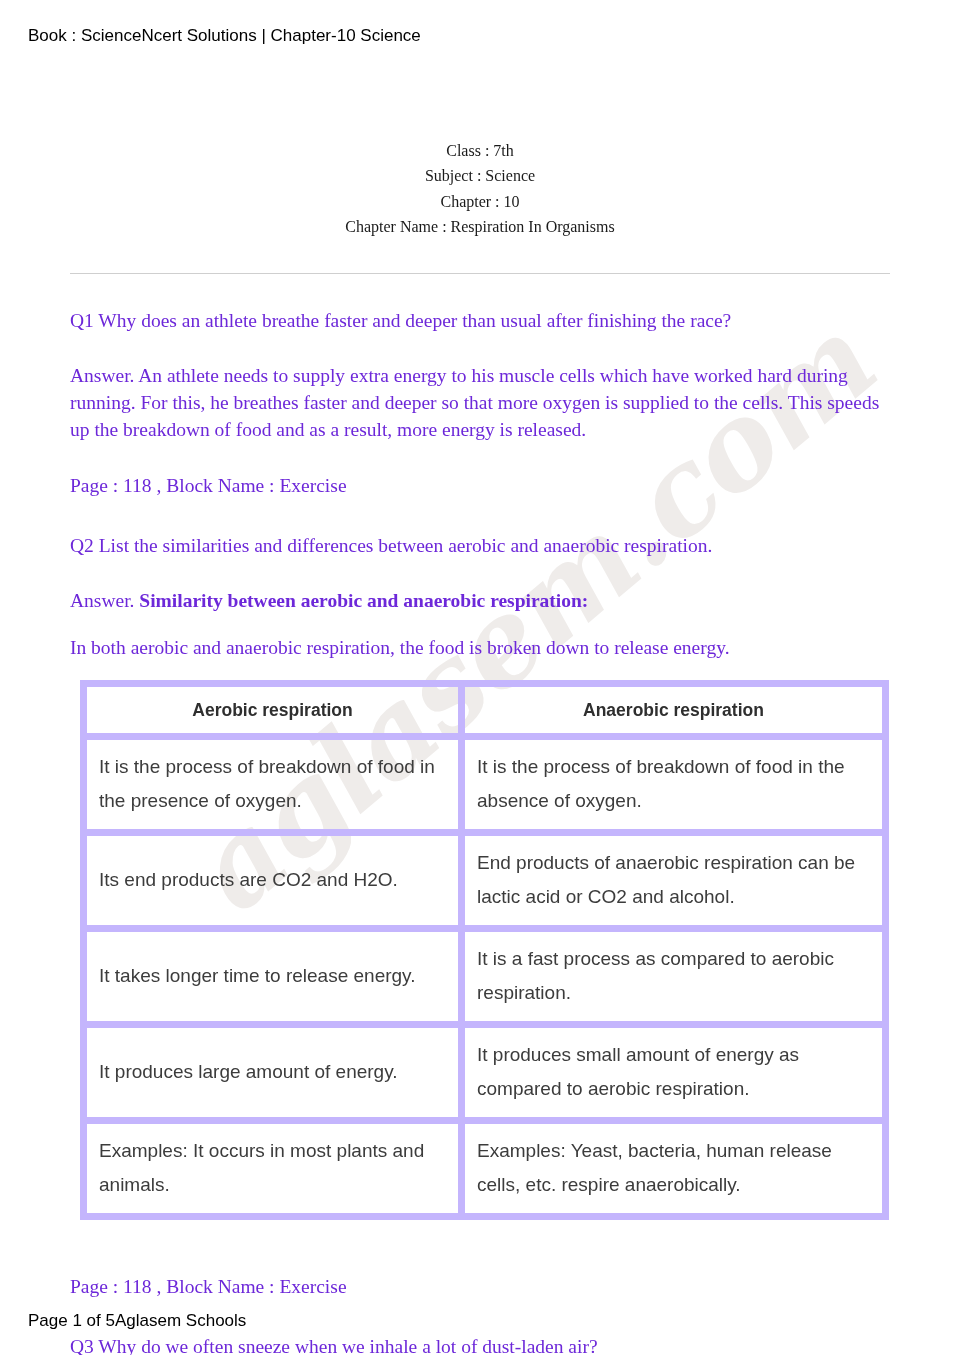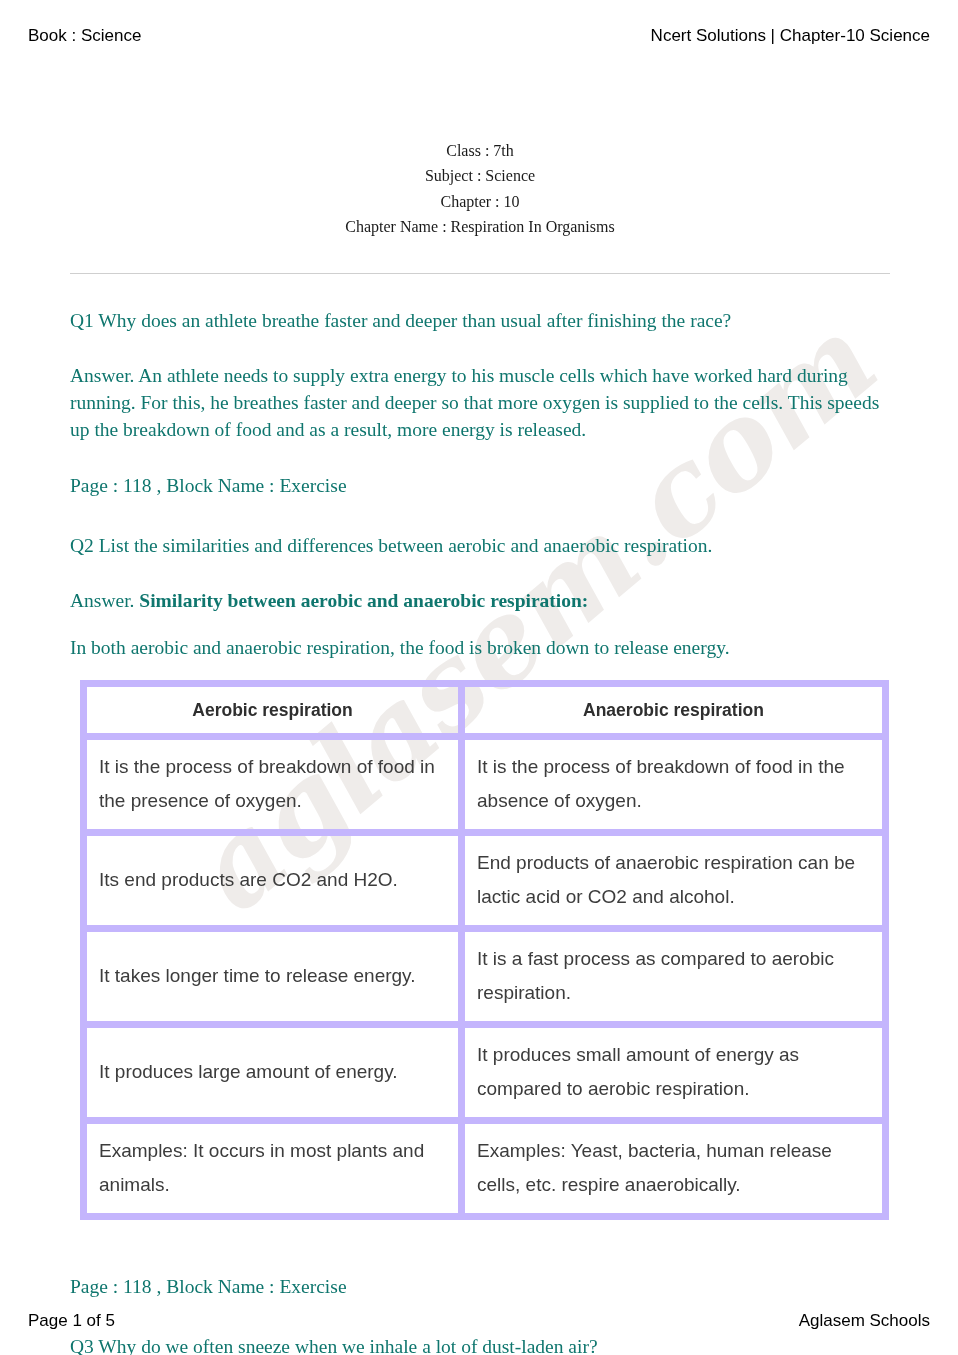--- a/index.html
+++ b/index.html
@@ -47,21 +47,20 @@
     width: 958px;
     font-family: "Liberation Sans", sans-serif;
     font-size: 17px;
     color: #000000;
     z-index: 2;
   }
   #running-head { top: 26px; }
   #running-foot { top: 1311px; }
   .runner-inner {
     display: flex;
-    justify-content: space-between;
     padding: 0 28px;
   }
   .runner-left, .runner-right { white-space: nowrap; }
 
   
   #content {
     position: absolute;
     left: 70px;
     top: 0;
     width: 820px;
@@ -79,21 +78,21 @@
 
   #divider {
     margin-top: 34px;
     height: 0;
     border-top: 1px solid #cfcfcf;
   }
 
   .para {
     font-size: 19.5px;
     line-height: 27px;
-    color: #0f766e;
+    color: #6d28d9;
     text-align: left;
   }
   .para.q       { margin-top: 33px; }
   .para.ans     { margin-top: 28px; }
   .para.pageref { margin-top: 29px; }
   .para.tight   { margin-top: 0; }
   .para b { font-weight: 700; }
 
   
   #diff-table {

